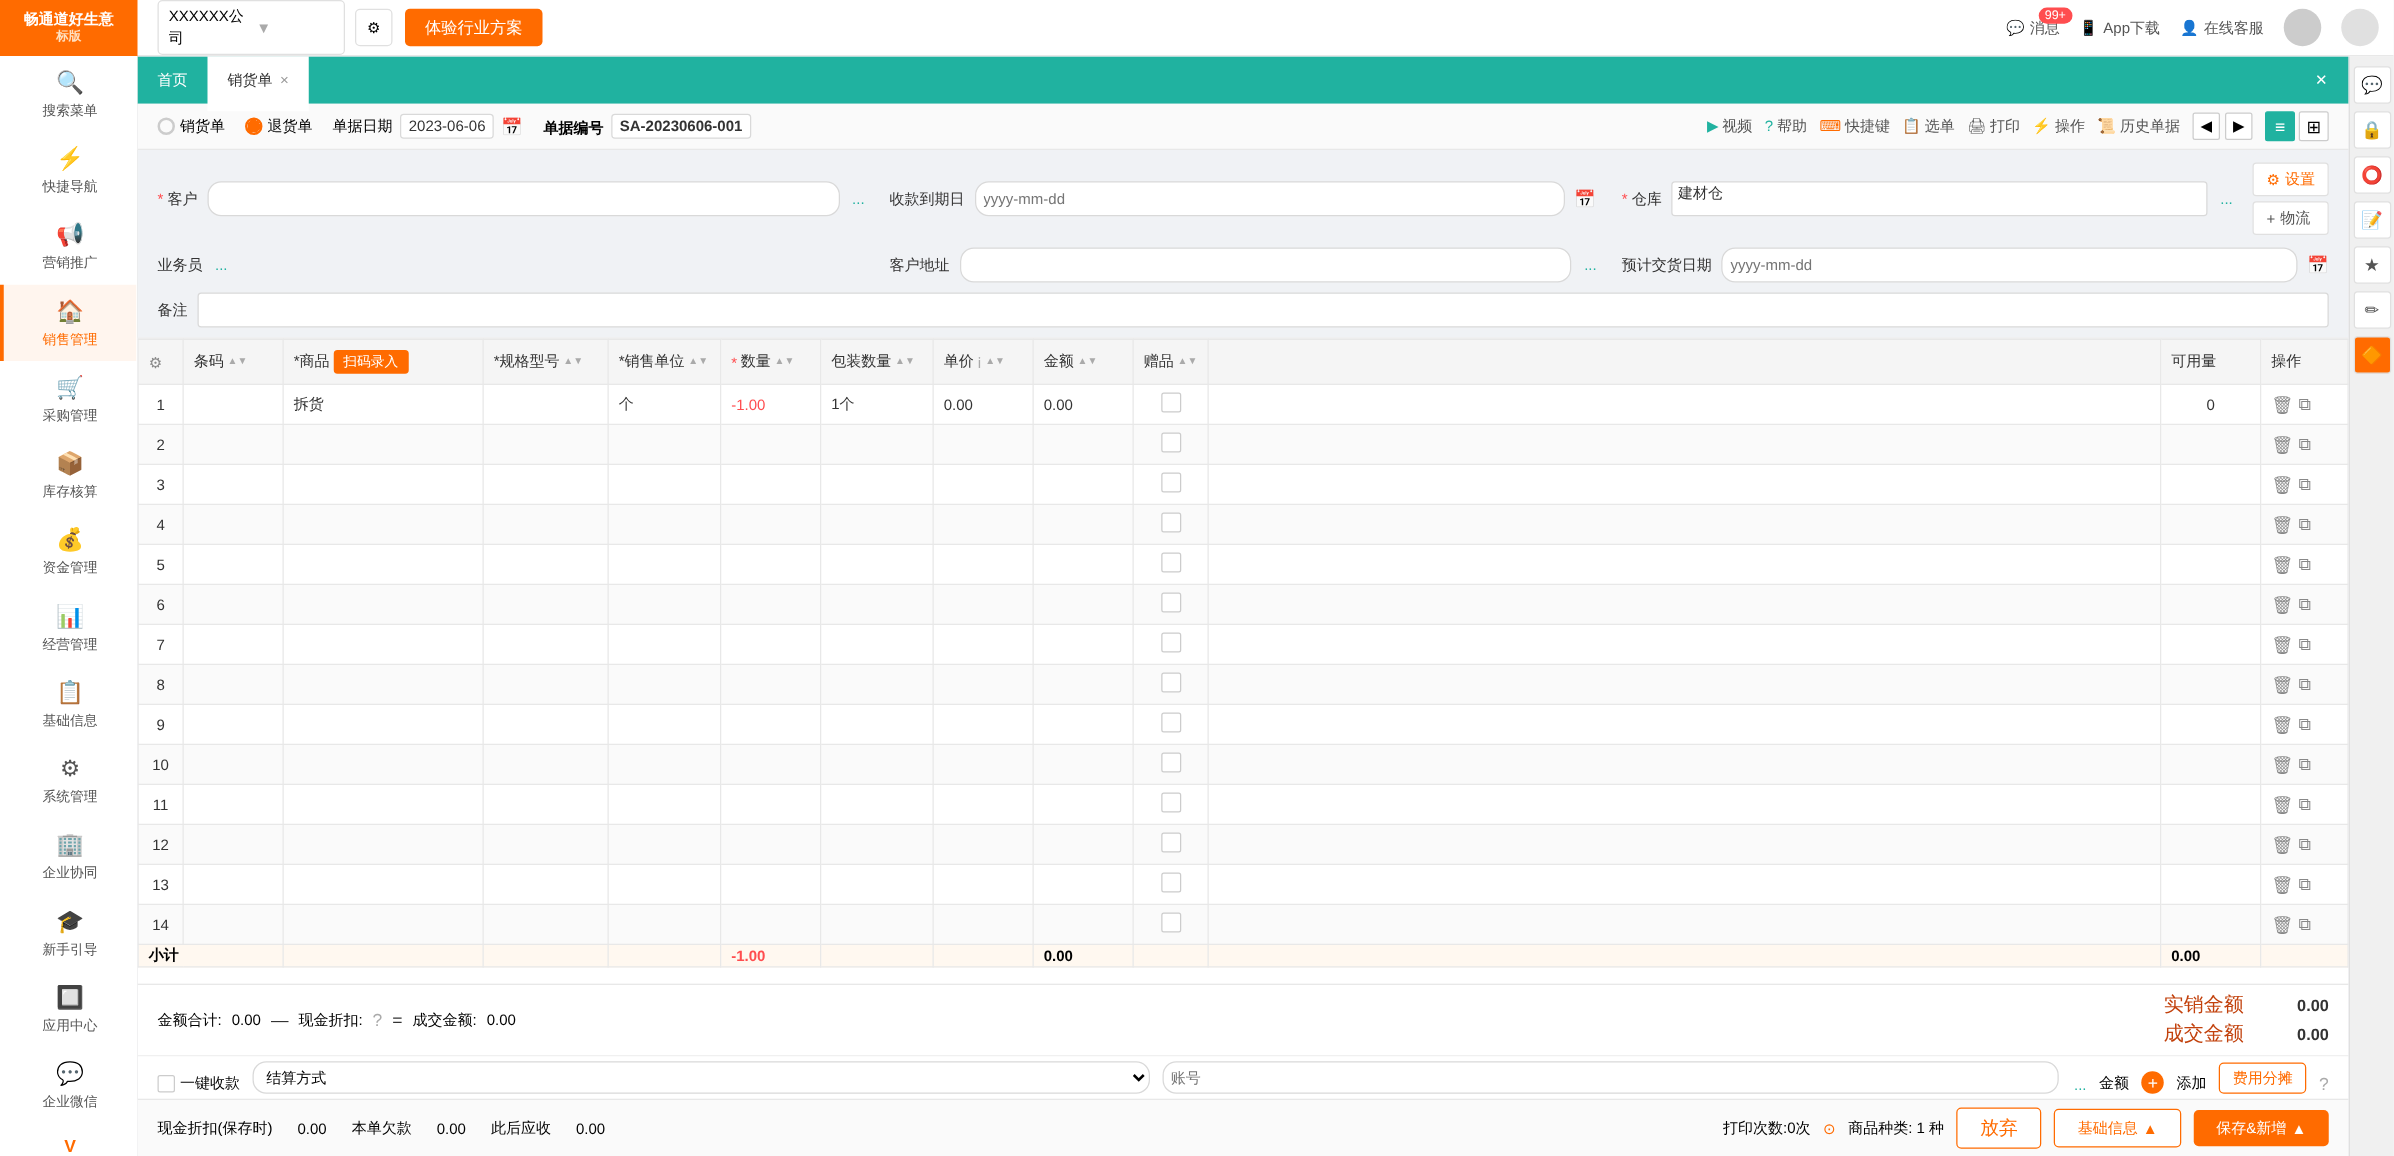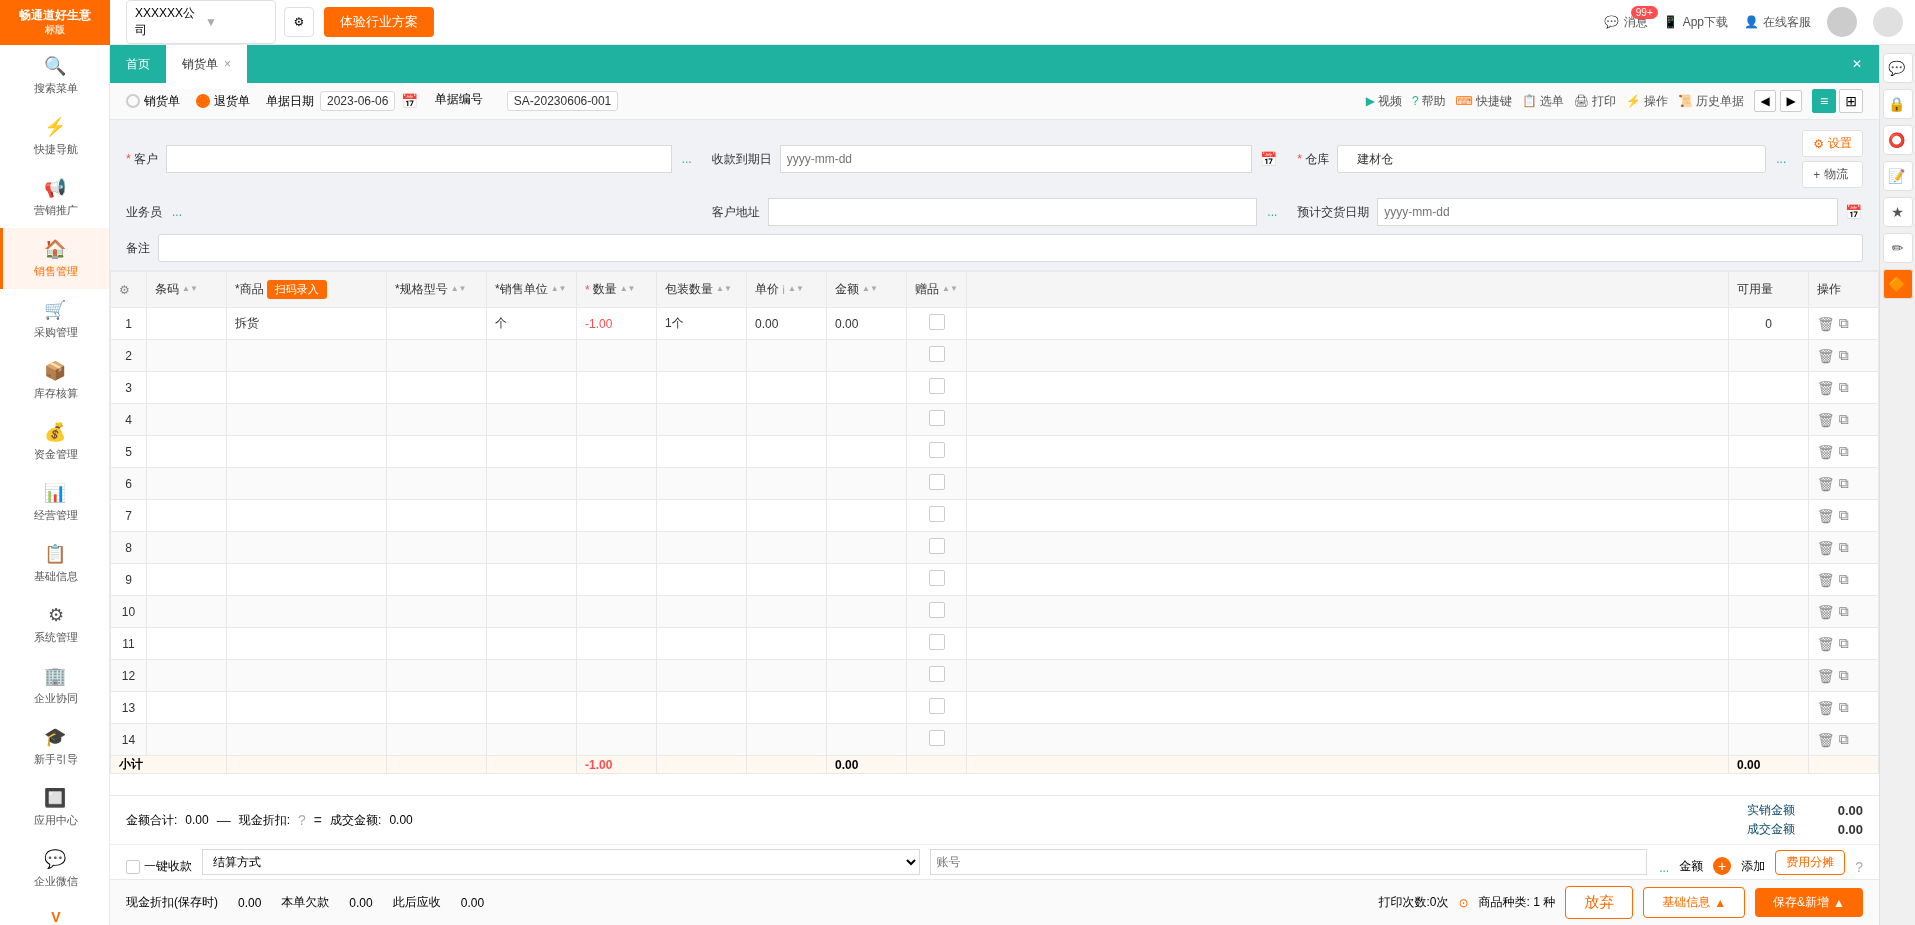--- a/index.html
+++ b/index.html
@@ -192,21 +192,21 @@
       background: #fafafa;
     }
     .radio-group { display: flex; align-items: center; gap: 16px; }
     .radio-item { display: flex; align-items: center; gap: 4px; cursor: pointer; }
     .radio-dot {
       width: 14px; height: 14px; border-radius: 50%;
       border: 2px solid #ccc; display: inline-block; flex-shrink: 0;
     }
     .radio-dot.checked { border-color: #ff6b00; background: radial-gradient(circle, #ff6b00 5px, transparent 5px); }
     .date-field { display: flex; align-items: center; gap: 6px; }
-    .doc-num { display: flex; align-items: flex-start; gap: 24px; }
+    .doc-num { display: flex; align-items: flex-end; gap: 6px; font-weight: bold; }
     .toolbar-actions {
       margin-left: auto;
       display: flex;
       align-items: center;
       gap: 10px;
     }
     .toolbar-action-item {
       display: flex;
       align-items: center;
       gap: 3px;
@@ -243,36 +243,36 @@
     .form-label {
       color: #333;
       white-space: nowrap;
       flex-shrink: 0;
     }
     .required-star { color: #ff4d4f; }
     .form-input {
       flex: 1;
       height: 28px;
       border: 1px solid #d9d9d9;
-      border-radius: 0;
+      border-radius: 11px;
       padding: 0 6px;
       outline: none;
       font-size: 12px;
       background: #fff;
     }
     .field-dots { color: #20b2a0; cursor: pointer; margin-left: 2px; }
     .calendar-icon { color: #20b2a0; cursor: pointer; font-size: 14px; }
     .form-input-display {
       flex: 1;
       height: 28px;
       border: 1px solid #d9d9d9;
       border-radius: 3px;
-      padding: 0 19px;
-      display: flex;
-      align-items: center;
+      padding: 0 4px;
+      display: flex;
+      align-items: flex-start;
       background: #fff;
       color: #333;
     }
     .settings-btn {
       background: #fff;
       border: 1px solid #e0e0e0;
       border-radius: 3px;
       padding: 4px 10px;
       cursor: pointer;
       display: flex;
@@ -419,21 +419,21 @@
       font-size: 13px;
       display: flex;
       align-items: center;
       gap: 4px;
     }
     .footer-total-row {
       display: flex;
       align-items: center;
       gap: 8px;
     }
-    .footer-total-label { color: #0c4a6e; font-size: 12px; }
+    .footer-total-label { color: #c2410c; font-size: 16px; }
     .footer-total-value { color: #333; font-weight: bold; font-size: 13px; min-width: 60px; text-align: right; }
     .checkbox-item { display: flex; align-items: center; gap: 4px; cursor: pointer; }
     .checkbox-box { width: 14px; height: 14px; border: 1px solid #ccc; border-radius: 2px; background: #fff; flex-shrink: 0; }
     .add-btn {
       background: #ff6b00;
       color: #fff;
       border: none;
       border-radius: 50%;
       width: 18px;
       height: 18px;

